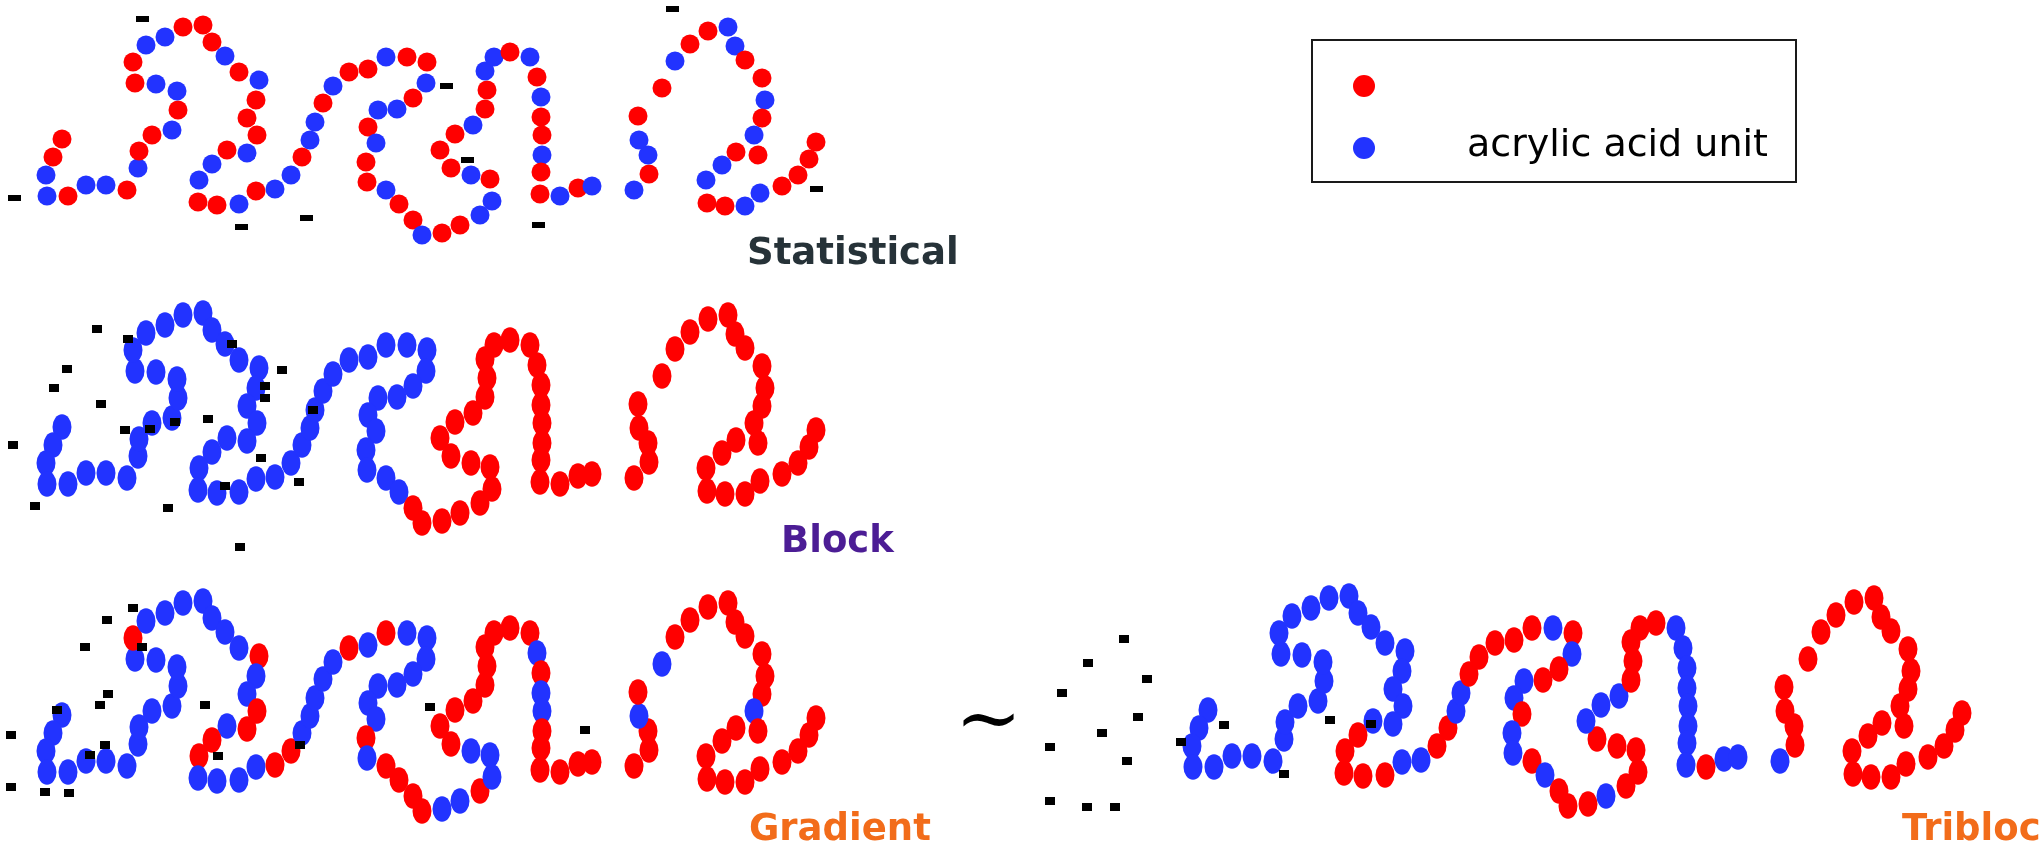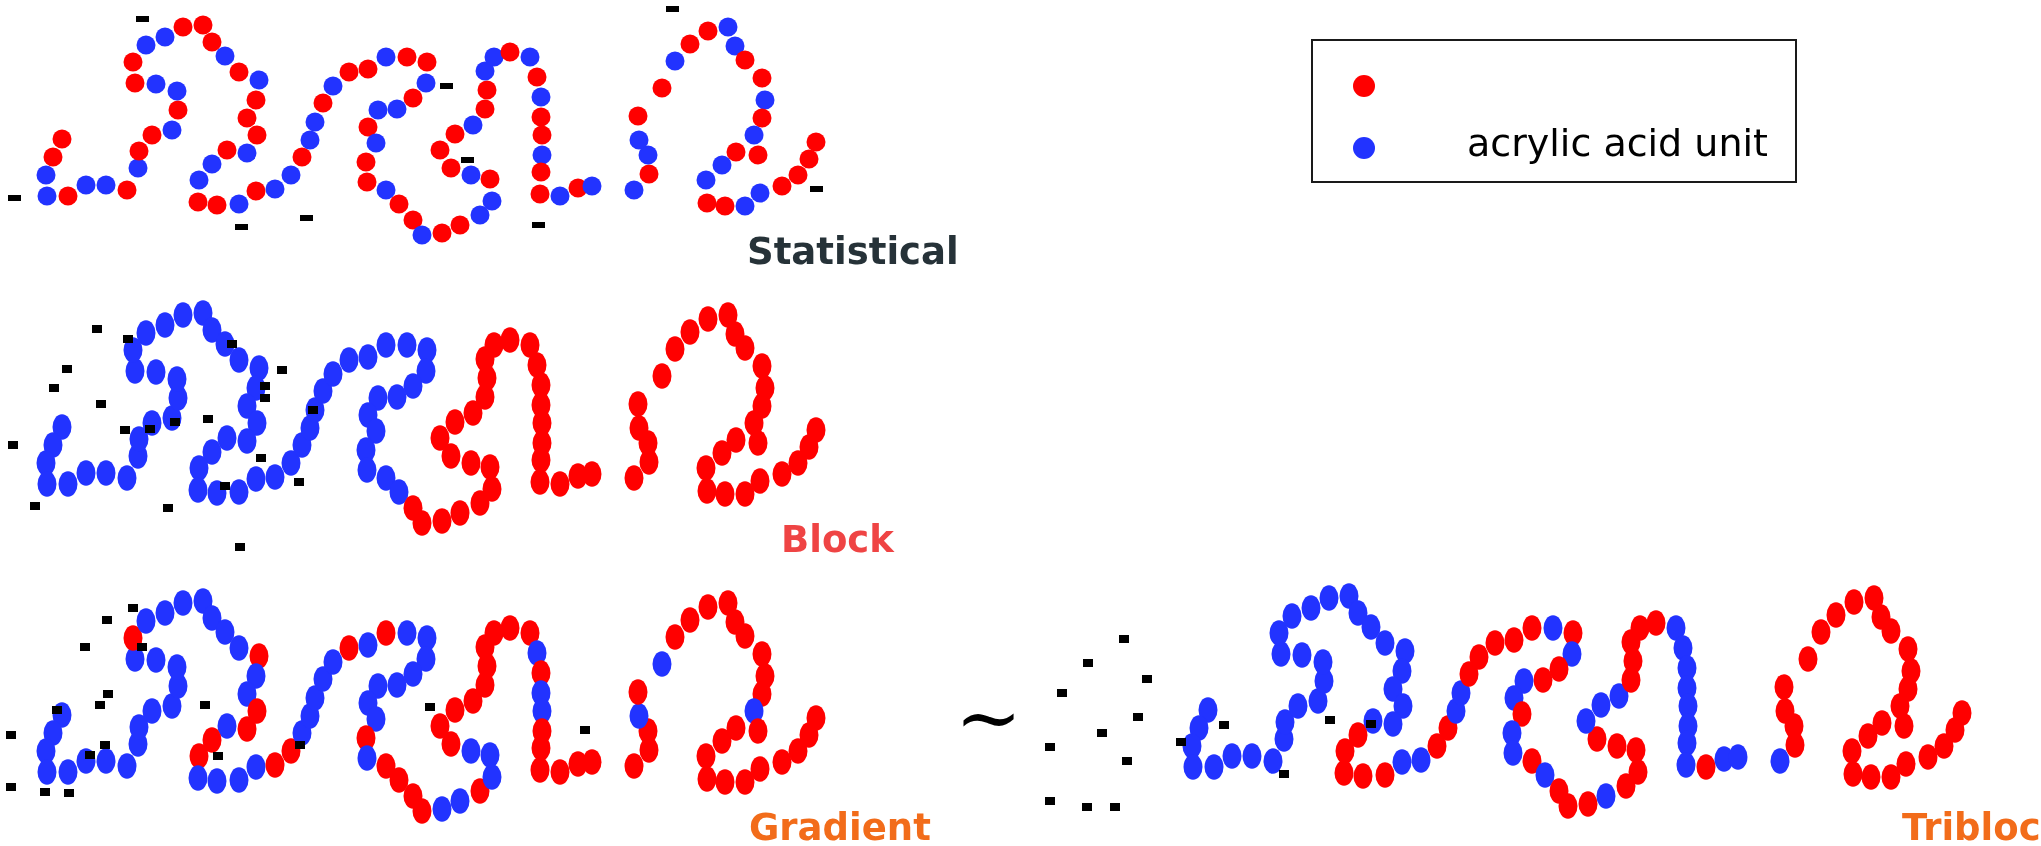--- a/index.html
+++ b/index.html
@@ -551,16 +551,16 @@
     </g>
 </svg>
 
 <div class="legend">
   <span class="legend-dot" style="left:40px; top:34px; background:#ff0000;"></span>
   <span class="legend-dot" style="left:40px; top:96px; background:#2233ff;"></span>
   <span class="legend-text" style="left:118px; top:80px;margin-left:36px;">acrylic acid unit</span>
 </div>
 
 <div class="arch-label" style="left:738px; top:230px; color:#263238;">Statistical</div>
-<div class="arch-label" style="left:772px; top:518px; color:#ef4444;">Block</div>
+<div class="arch-label" style="left:772px; top:518px; color:#4c1d95;">Block</div>
 <div class="arch-label" style="left:740px; top:806px; color:#f26c1a;">Gradient</div>
 <div class="arch-label" style="left:1893px; top:806px; color:#f26c1a;">Triblock</div>
 <div class="tilde">~</div>
 
 </body></html>

